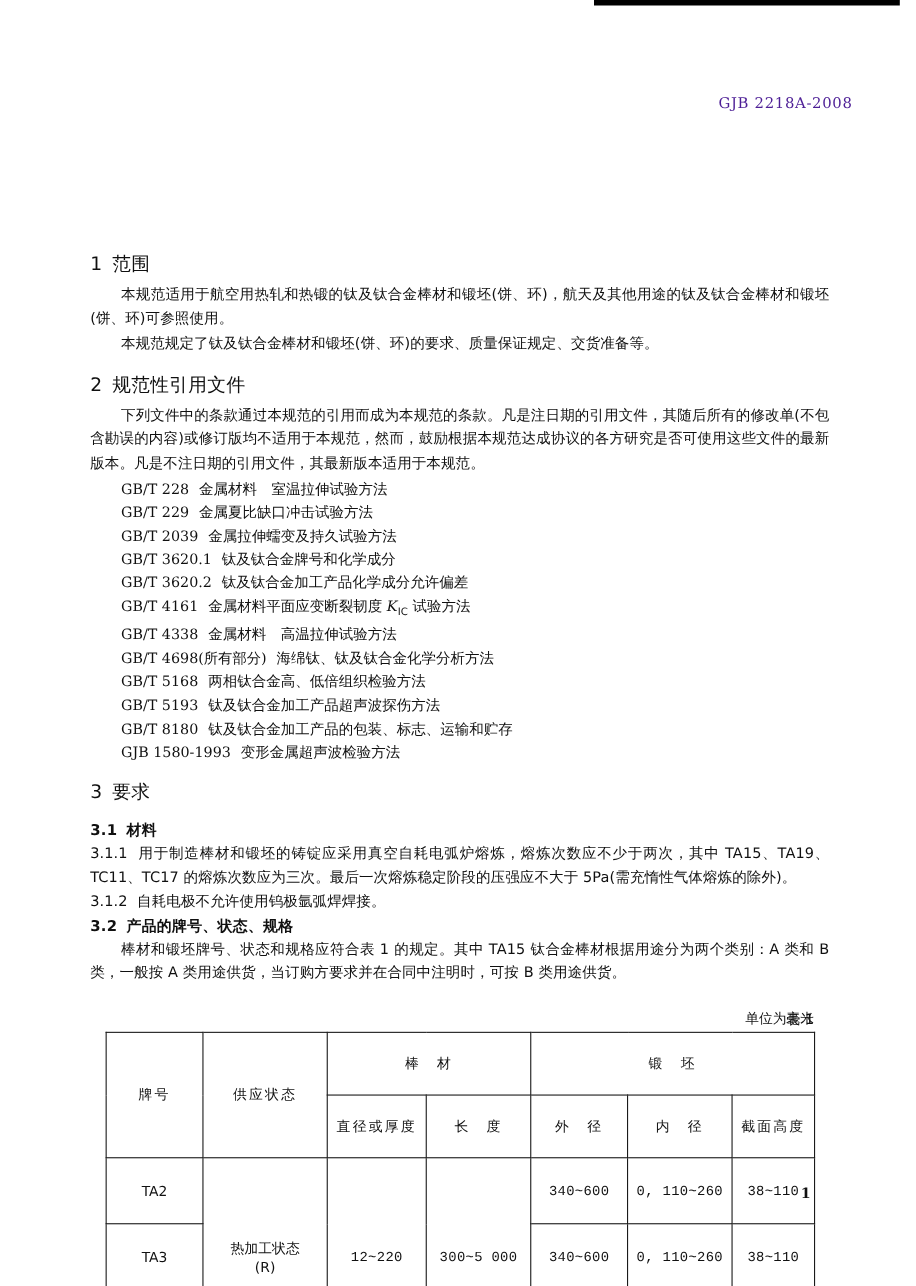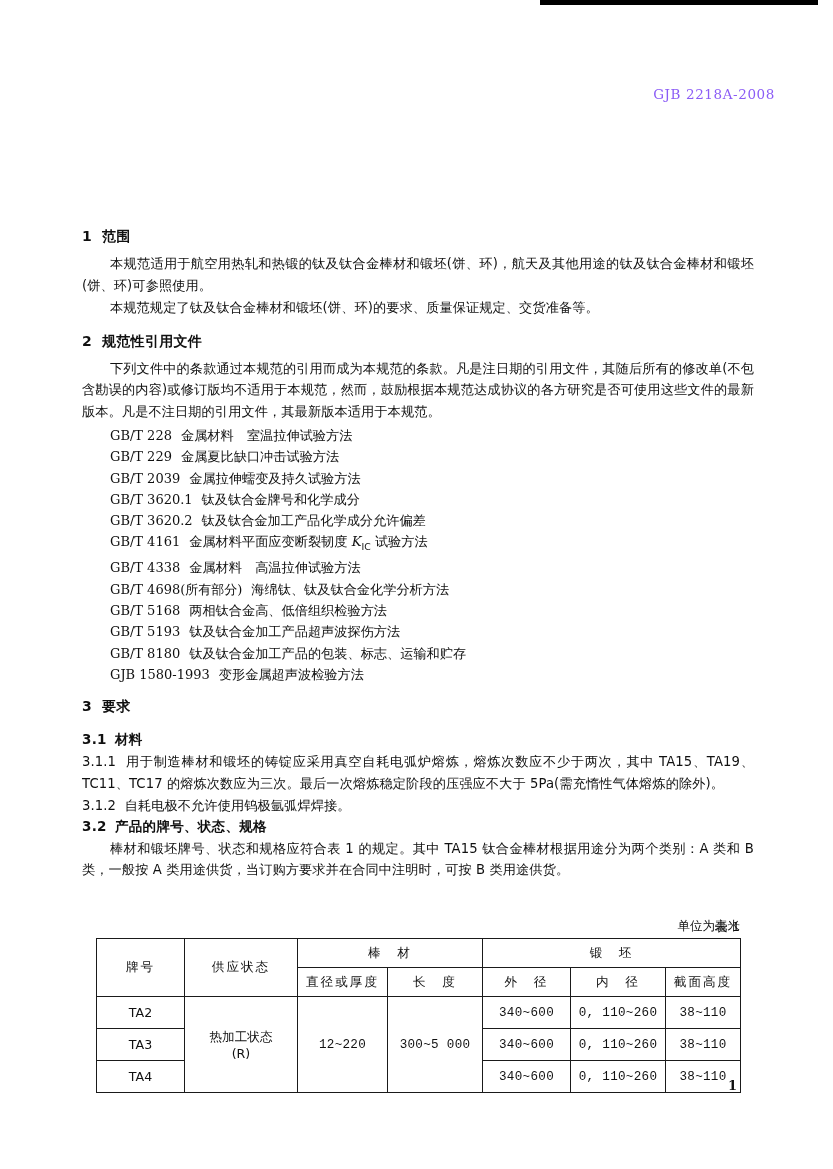--- a/index.html
+++ b/index.html
@@ -30,42 +30,42 @@
     height: 5px;
     background: #000;
   }
   .header-code {
     position: absolute;
     right: 58px;
     top: 86px;
     font-family: "DejaVu Serif", "Liberation Serif", serif;
     font-size: 13.5px;
     letter-spacing: 0.6px;
-    color: #8b5cf6;
+    color: #4c1d95;
   }
   .doc-title {
     position: absolute;
     left: 0;
     right: 0;
     top: 152px;
     text-align: center;
     font-size: 21px;
     font-weight: bold;
     letter-spacing: 1.5px;
     color: #0a0a0a;
   }
   .content {
     position: absolute;
     left: 82px;
     top: 228px;
     width: 672px;
   }
   .sec-h1 {
-    font-size: 14px;
-    font-weight: bold;
+    font-size: 17px;
+    font-weight: normal;
     margin: 0 0 7px 0;
     letter-spacing: 0.3px;
   }
   .sec-h1 .num { display: inline-block; min-width: 20px; }
   .sec-h2 {
     font-size: 13.5px;
     font-weight: bold;
     margin: 0 0 2px 0;
     letter-spacing: 0.3px;
   }
@@ -121,21 +121,21 @@
   }
   table.spec {
     border-collapse: collapse;
     width: 644px;
     table-layout: fixed;
   }
   table.spec th, table.spec td {
     border: 1px solid #1a1a1a;
     text-align: center;
     font-size: 12.6px;
-    padding: 3px 2px;
+    padding: 17px 2px;
     font-weight: normal;
     color: #111;
   }
   table.spec th { height: 22px; }
   table.spec td { height: 25px; }
   table.spec thead th { letter-spacing: 2px; }
   .hdr-span { letter-spacing: 6px; }
   .num-cell {
     font-family: Liberation Mono, monospace;
     font-size: 12.4px;

